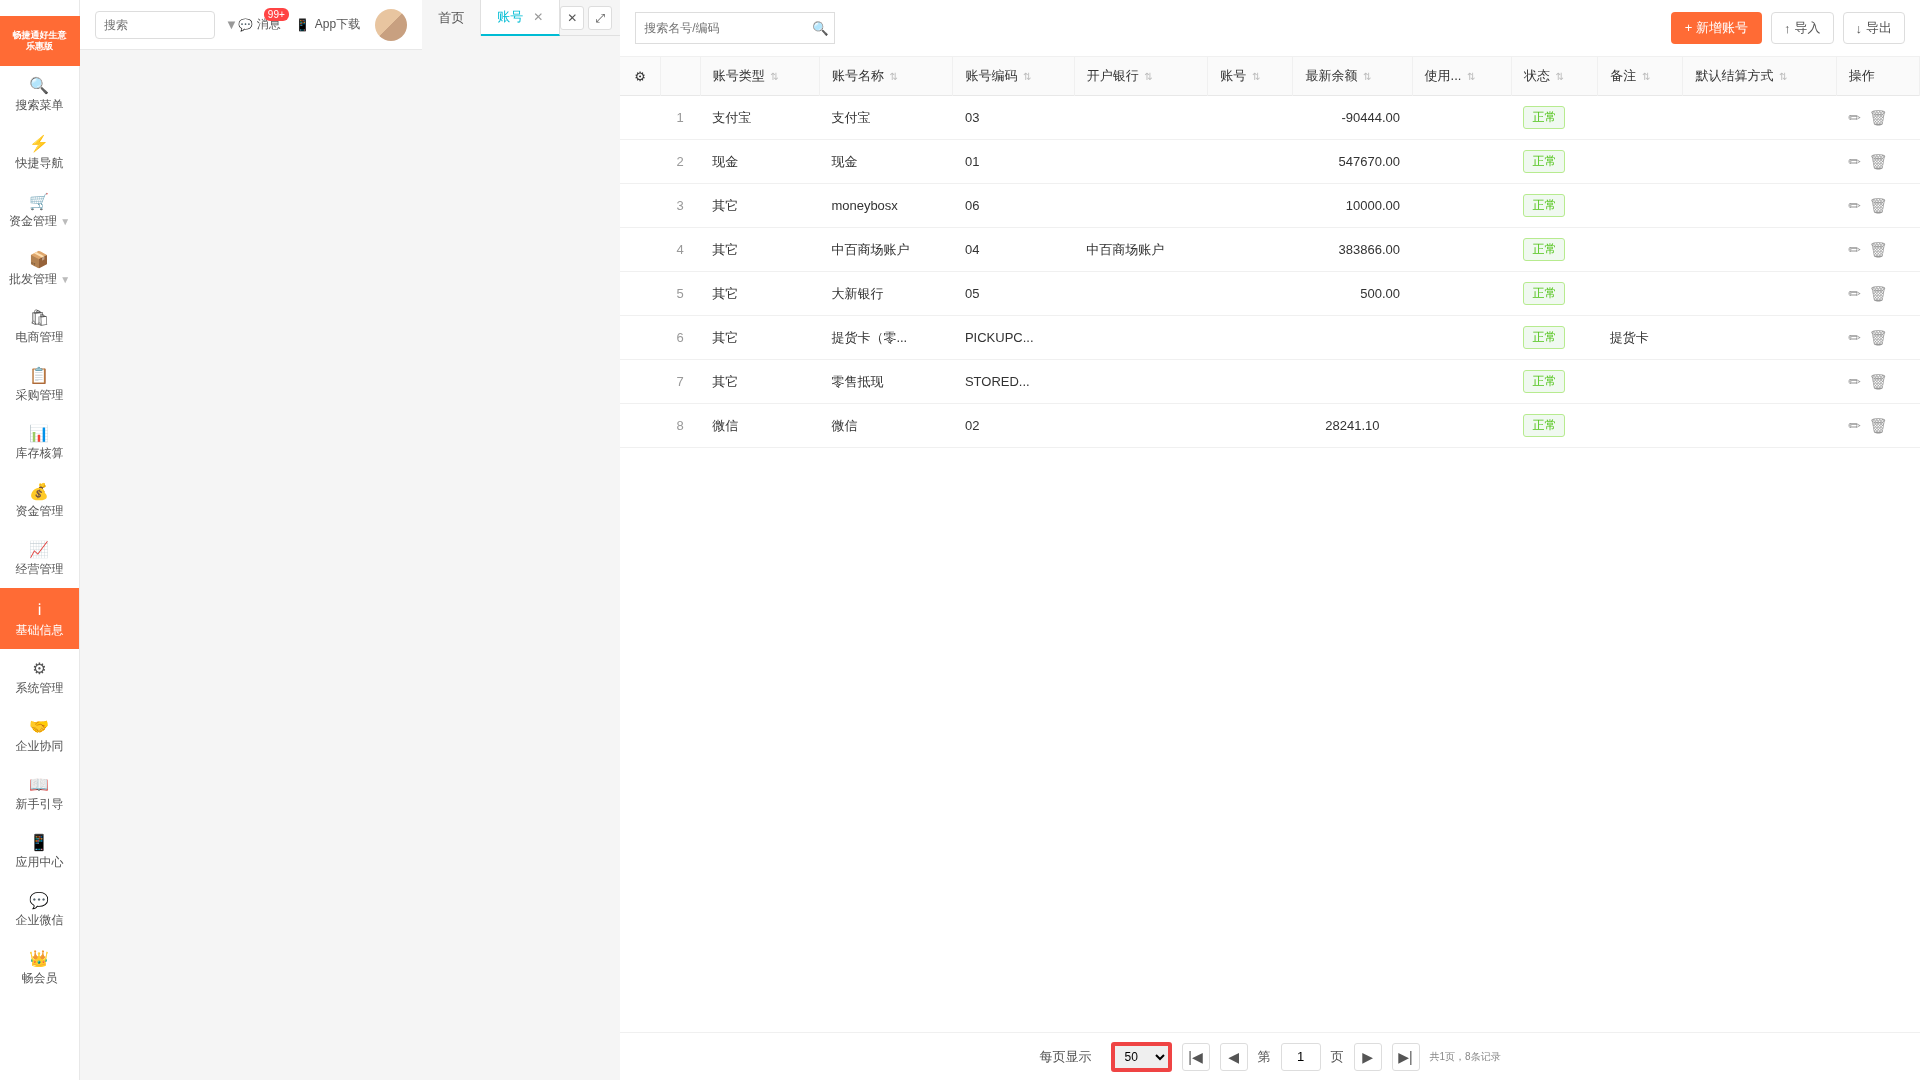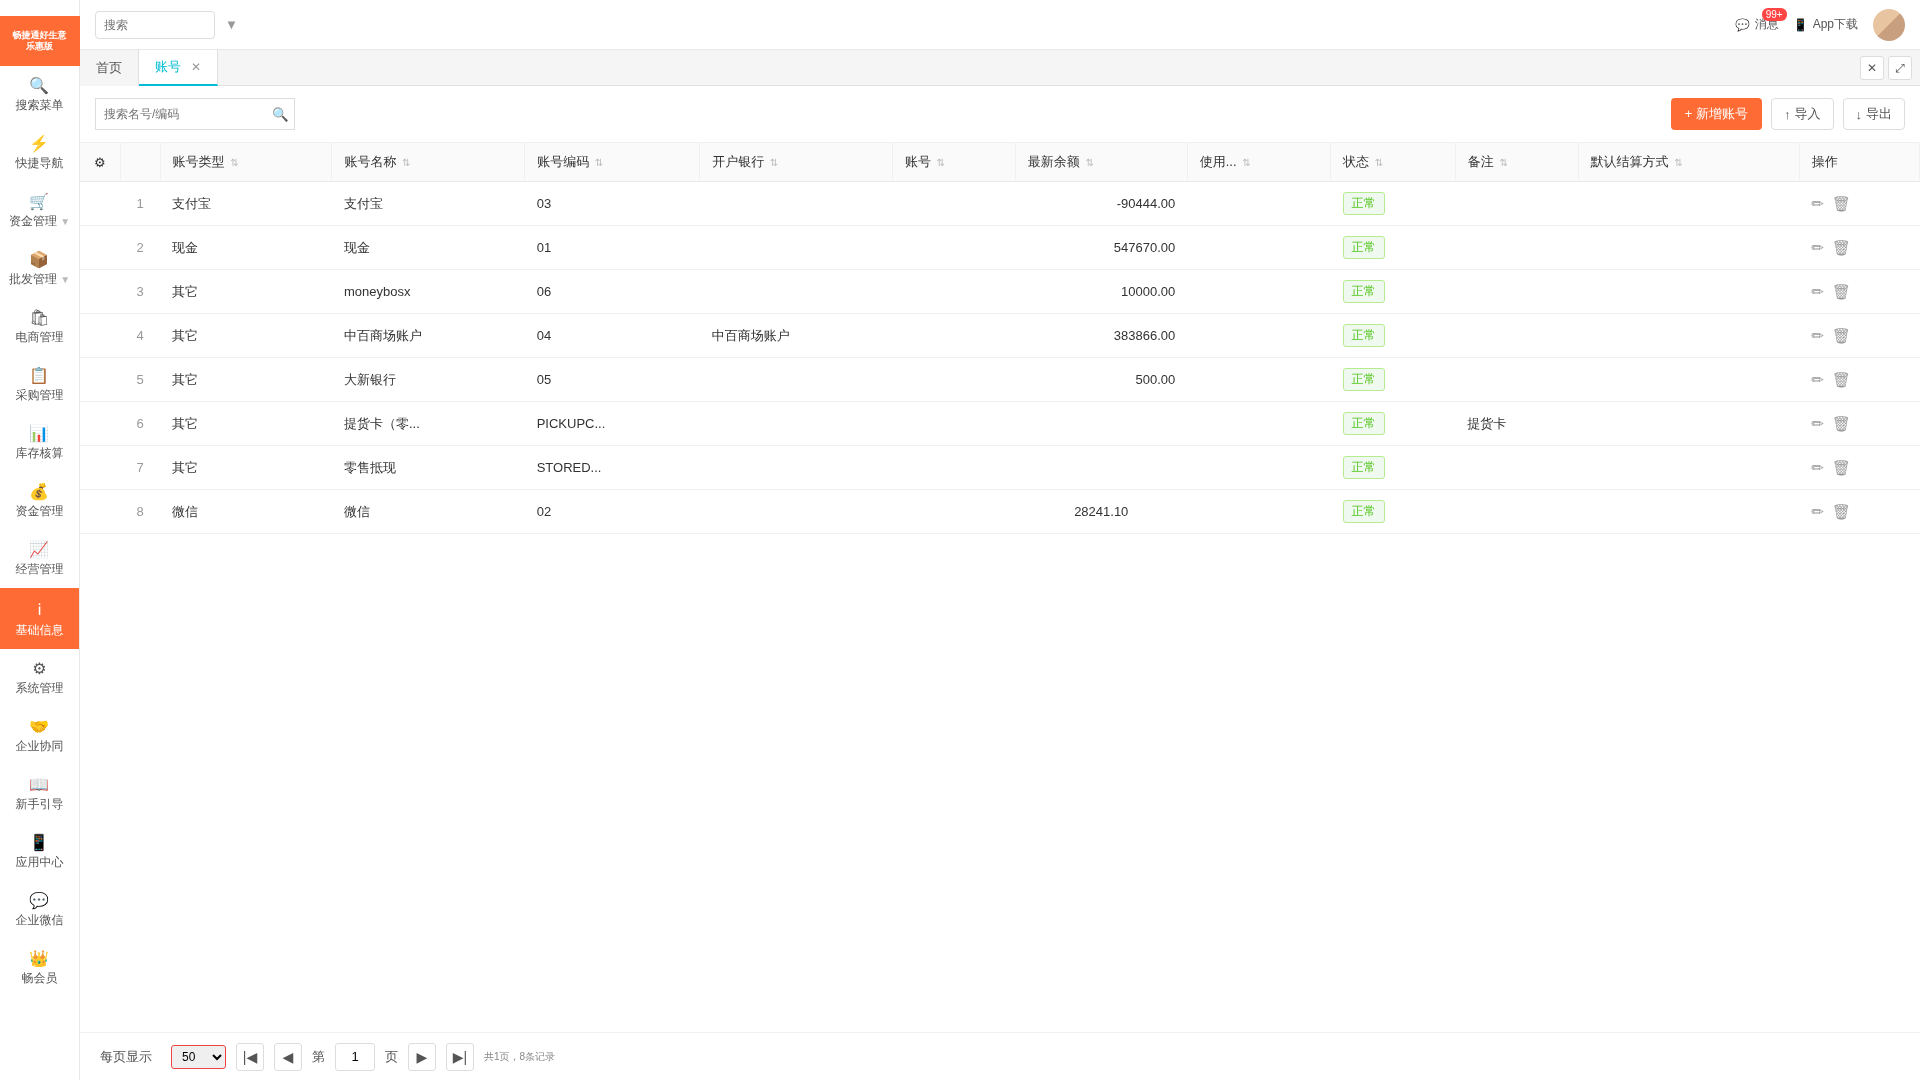--- a/index.html
+++ b/index.html
@@ -44,21 +44,21 @@
     .sidebar-item.active {
       background: #ff6b35;
       color: #fff;
     }
     .sidebar-item .icon { font-size: 16px; display: block; margin-bottom: 2px; }
 
     
     .main-wrapper {
       flex: 1;
       display: flex;
-      flex-direction: column;
+      flex-direction: row;
       height: 100%;
       overflow: hidden;
     }
 
     
     .top-header {
       height: 50px;
       background: #fff;
       border-bottom: 1px solid #e8e8e8;
       display: flex;
@@ -312,29 +312,29 @@
       width: 40px;
       text-align: center;
     }
 
     
     .pagination {
       height: 48px;
       border-top: 1px solid #f0f0f0;
       display: flex;
       align-items: center;
-      justify-content: flex-start;
+      justify-content: center;
       padding: 0 20px;
       gap: 10px;
       flex-shrink: 0;
       font-size: 13px;
       color: #555;
     }
     .page-size-select {
-      border: 1px solid #ef4444;
+      border: 4px solid #ef4444;
       border-radius: 3px;
       padding: 3px 6px;
       font-size: 12px;
       outline: none;
       margin-left: 9px;
     }
     .page-nav-btn {
       width: 28px;
       height: 28px;
       display: flex;

